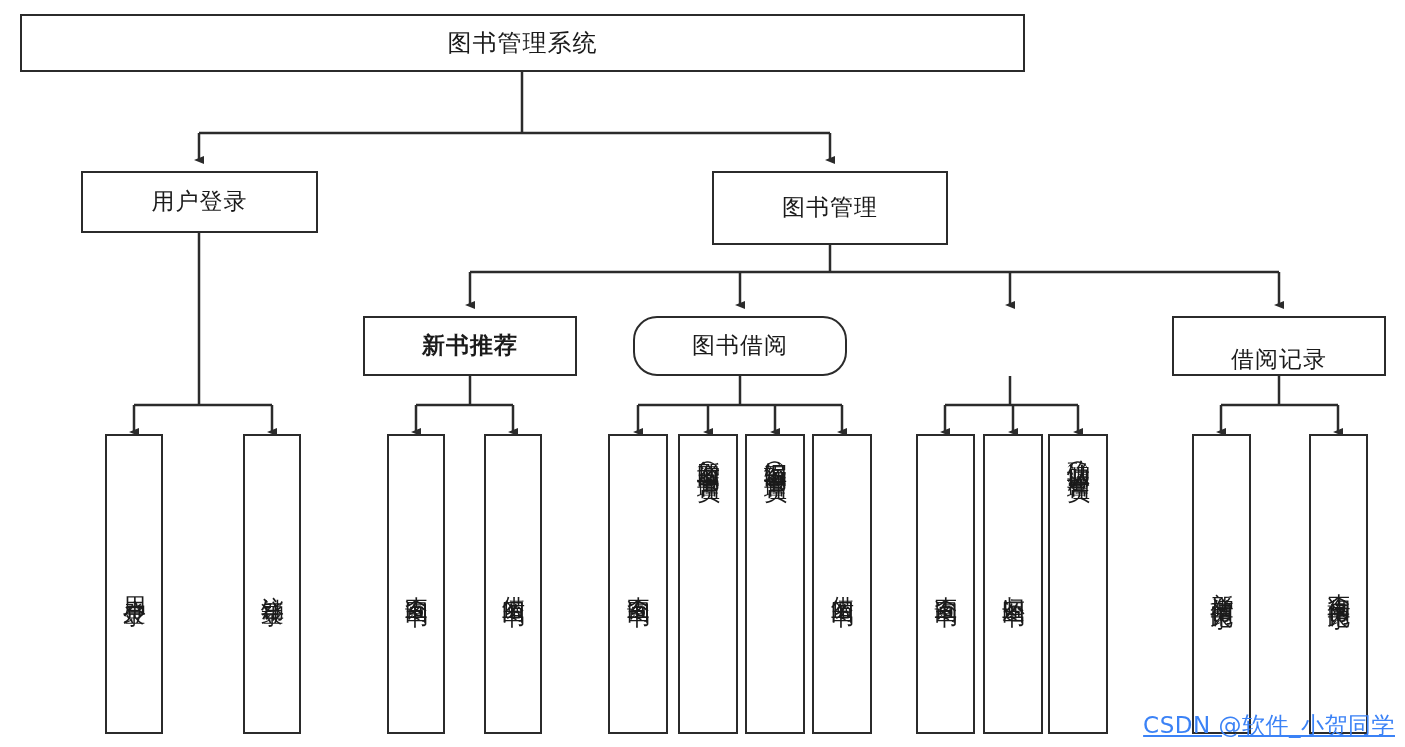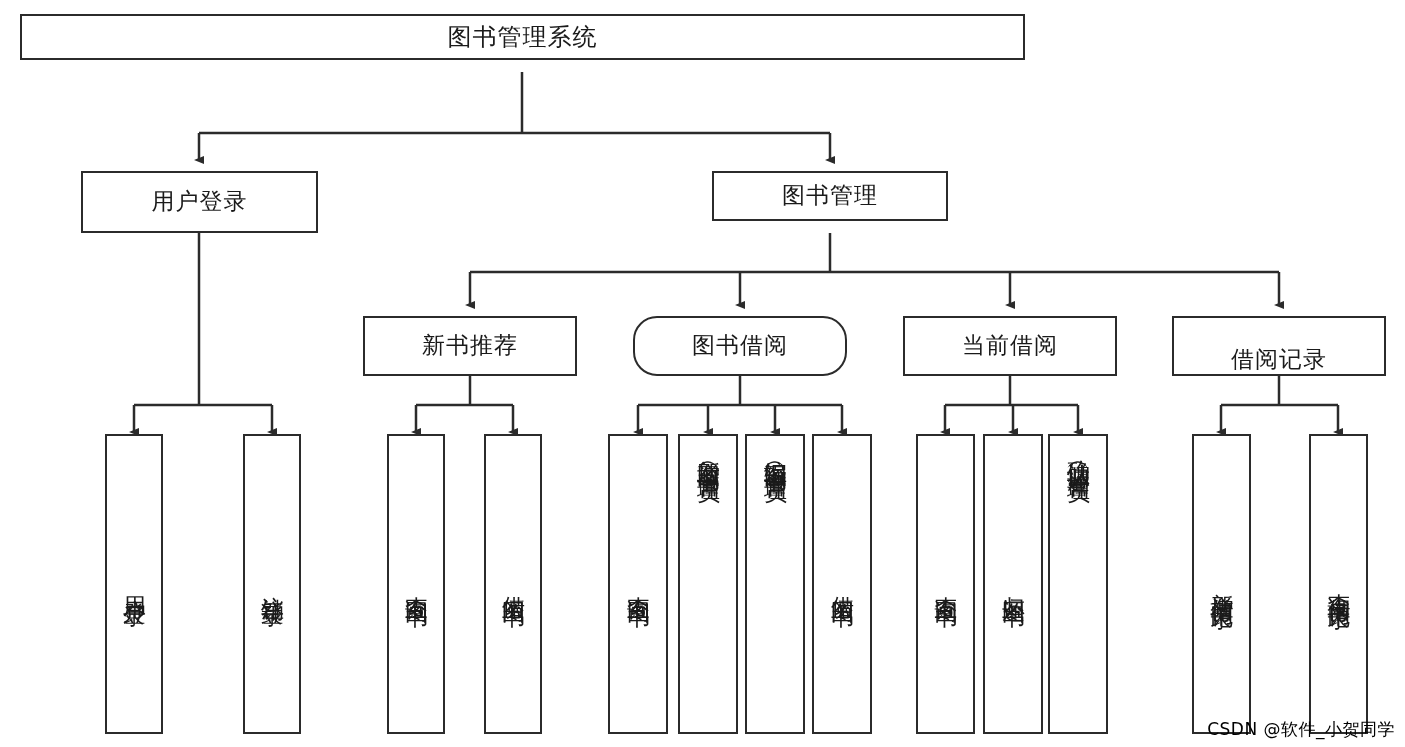--- a/index.html
+++ b/index.html
@@ -63,24 +63,25 @@
     color: #1a1a1a;
   }
   .leaf.top-align {
     align-items: flex-start;
     padding-top: 6px;
   }
   .watermark {
     position: absolute;
     right: 10px;
     bottom: 6px;
-    font-size: 17px;
-    color: #000000;
+    font-size: 23px;
+    color: #3b82f6;
     letter-spacing: 0.5px;
     white-space: nowrap;
+    text-decoration: underline;
   }
 </style>
 </head>
 <body>
 
 <div id="canvas">
 
   <svg class="edges" viewBox="0 0 1405 747">
     <defs>
       <marker id="arrow" markerWidth="12" markerHeight="12" refX="5" refY="6" orient="auto" markerUnits="userSpaceOnUse">
@@ -125,40 +126,37 @@
       <path d="M1078,405 L1078,432" marker-end="url(#arrow)"></path>
 
       <path d="M1279,376 L1279,405"></path>
       <path d="M1221,405 L1338,405"></path>
       <path d="M1221,405 L1221,432" marker-end="url(#arrow)"></path>
       <path d="M1338,405 L1338,432" marker-end="url(#arrow)"></path>
 
     </g>
   </svg>
 
-  <div class="node horiz root" style="left:20px; top:14px; width:1005px; height:46px;">
+  <div class="node horiz root" style="left:20px; top:14px; width:1005px; height:58px;">
     <span>图书管理系统</span>
   </div>
 
   <div class="node horiz" style="left:81px; top:171px; width:237px; height:62px;">
     <span>用户登录</span>
   </div>
-  <div class="node horiz" style="left:712px; top:171px; width:236px; height:50px;text-align:center;">
+  <div class="node horiz" style="left:712px; top:171px; width:236px; height:74px;text-align:center;">
     <span>图书管理</span>
   </div>
 
-  <div class="node horiz" style="left:363px; top:316px; width:214px; height:60px;">
+  <div class="node horiz" style="left:363px; top:316px; width:214px; height:60px;font-weight:bold;">
     <span>新书推荐</span>
   </div>
   <div class="node horiz" style="left:633px; top:316px; width:214px; height:60px;border-radius:24px;">
     <span>图书借阅</span>
   </div>
-  <div class="node horiz" style="left:903px; top:316px; width:214px; height:60px;">
-    <span>当前借阅</span>
-  </div>
   <div class="node horiz" style="left:1172px; top:316px; width:214px; height:60px;align-items:flex-end;">
     <span>借阅记录</span>
   </div>
 
   <div class="leaf" style="left:105px; top:434px; width:58px; height:300px;">
     <span class="vtext">用户登录</span>
   </div>
   <div class="leaf" style="left:243px; top:434px; width:58px; height:300px;">
     <span class="vtext">注销登录</span>
   </div>

